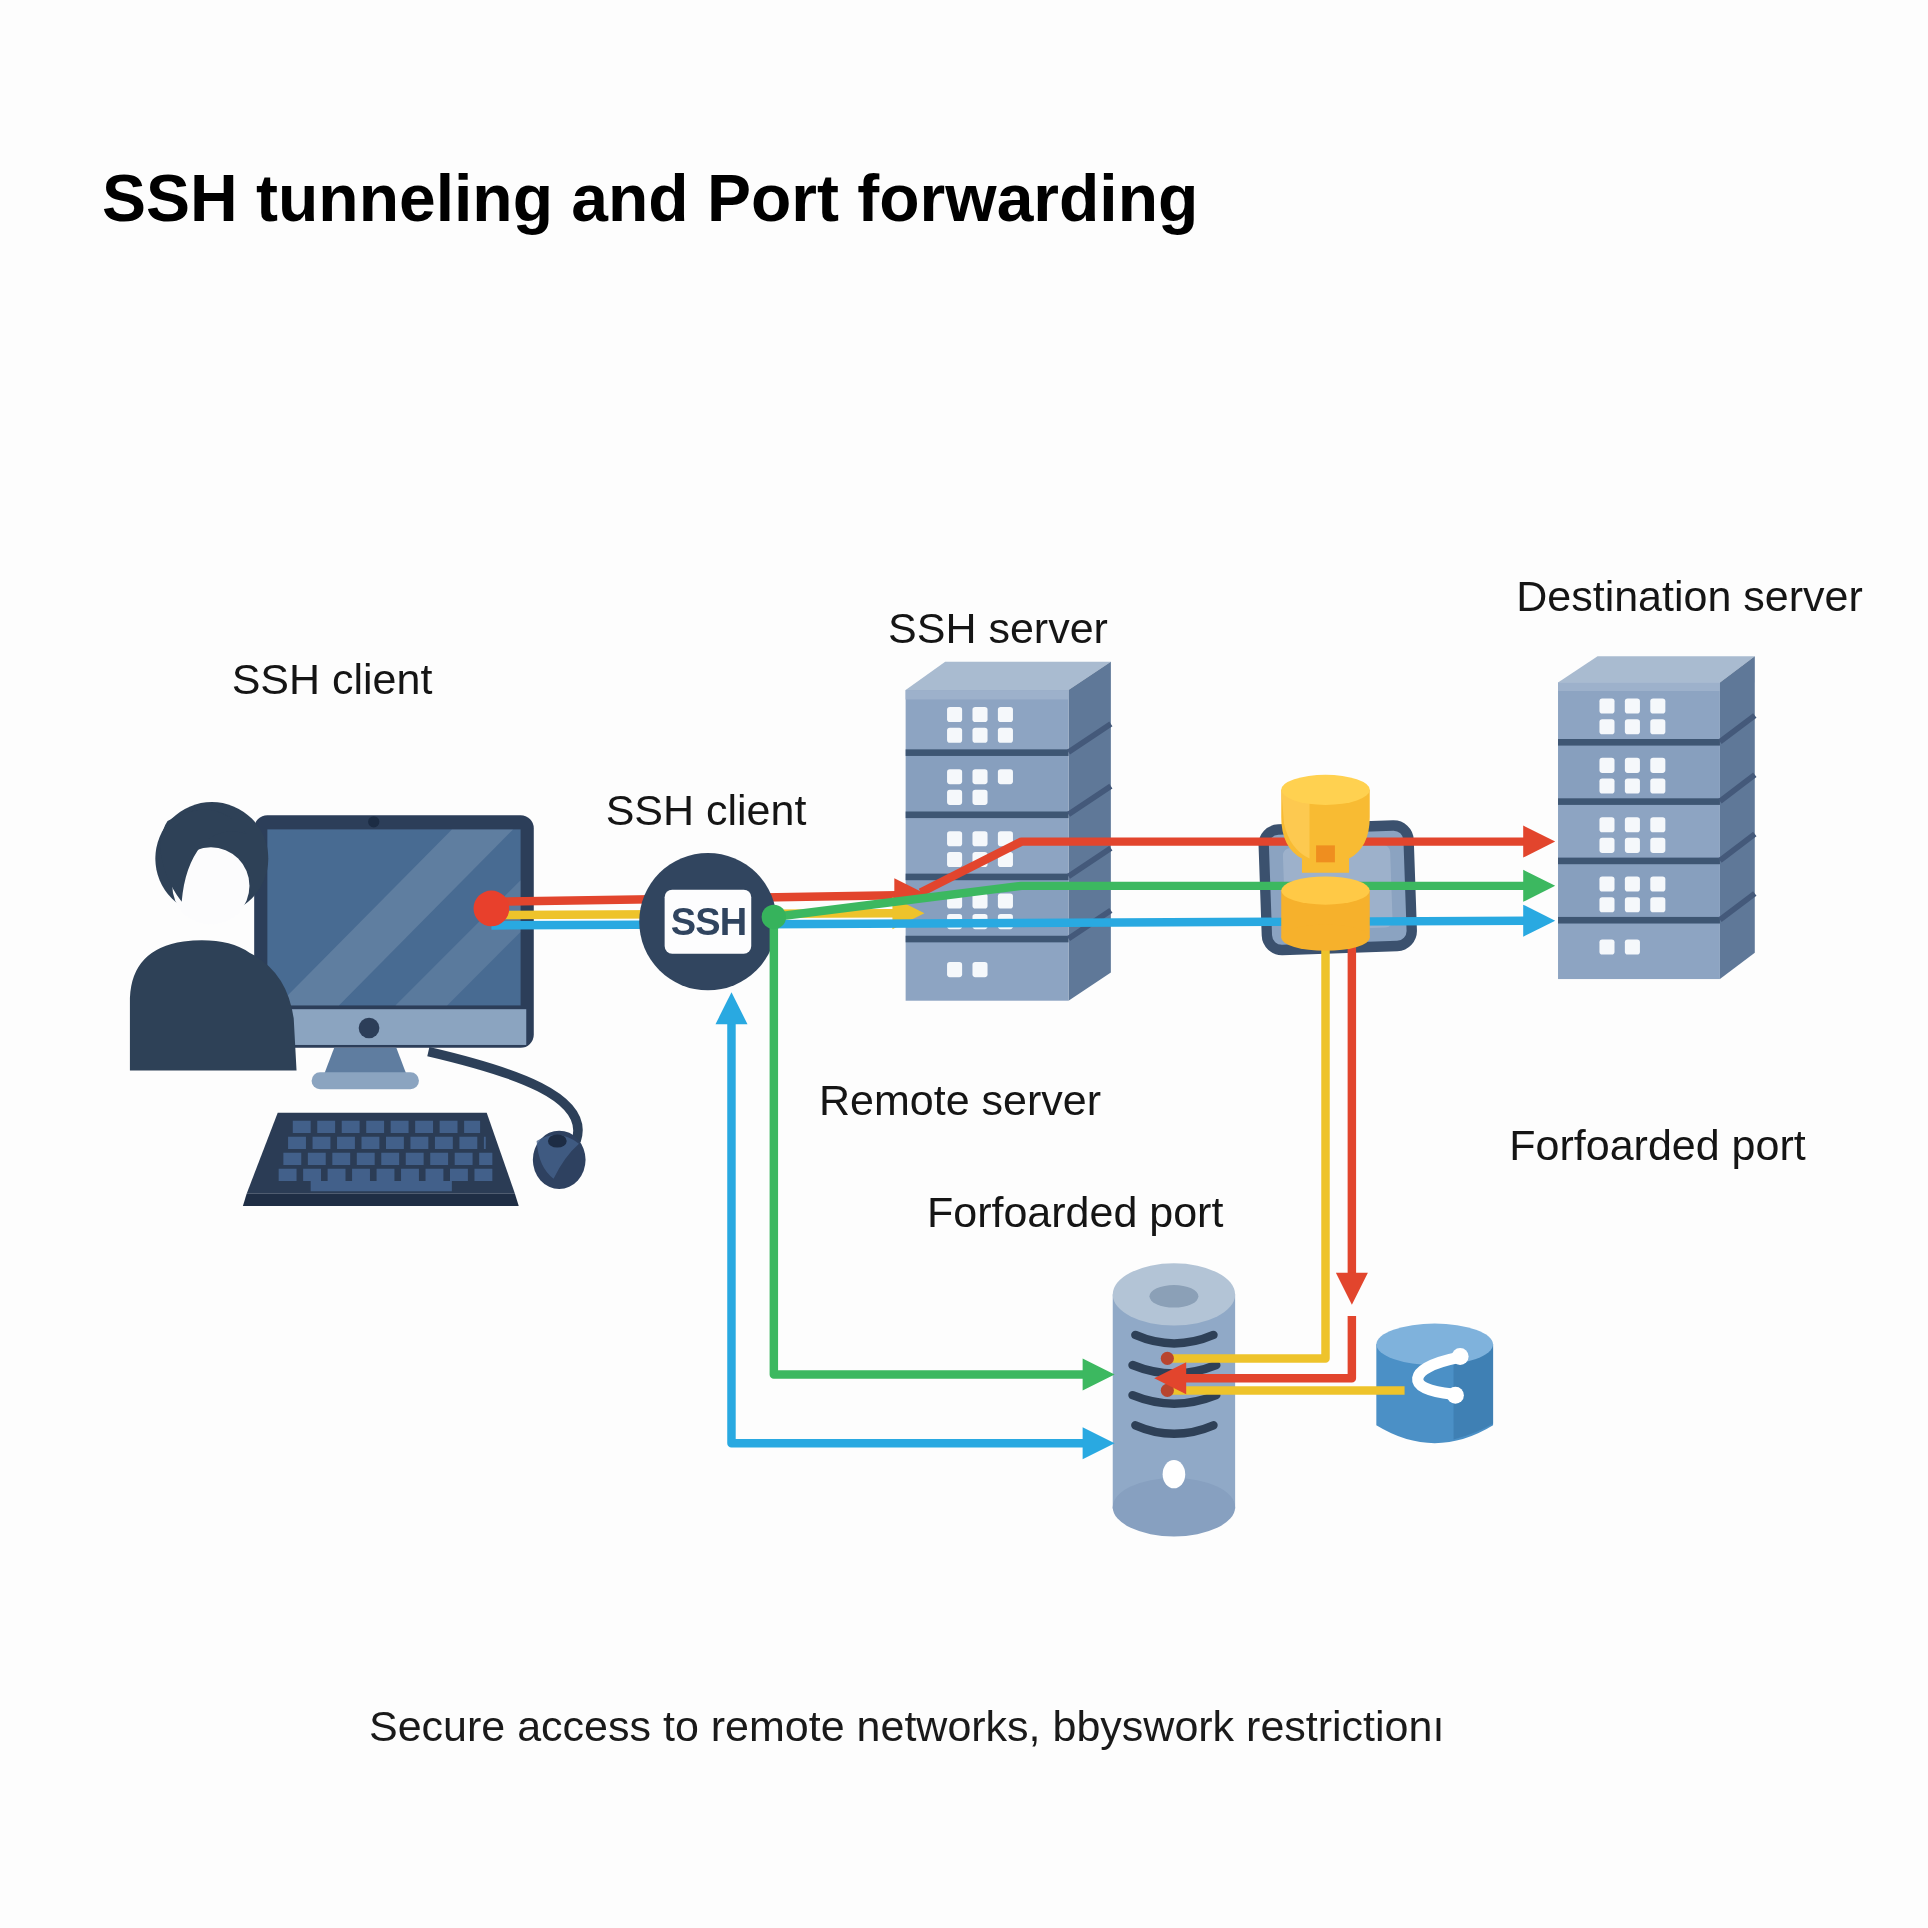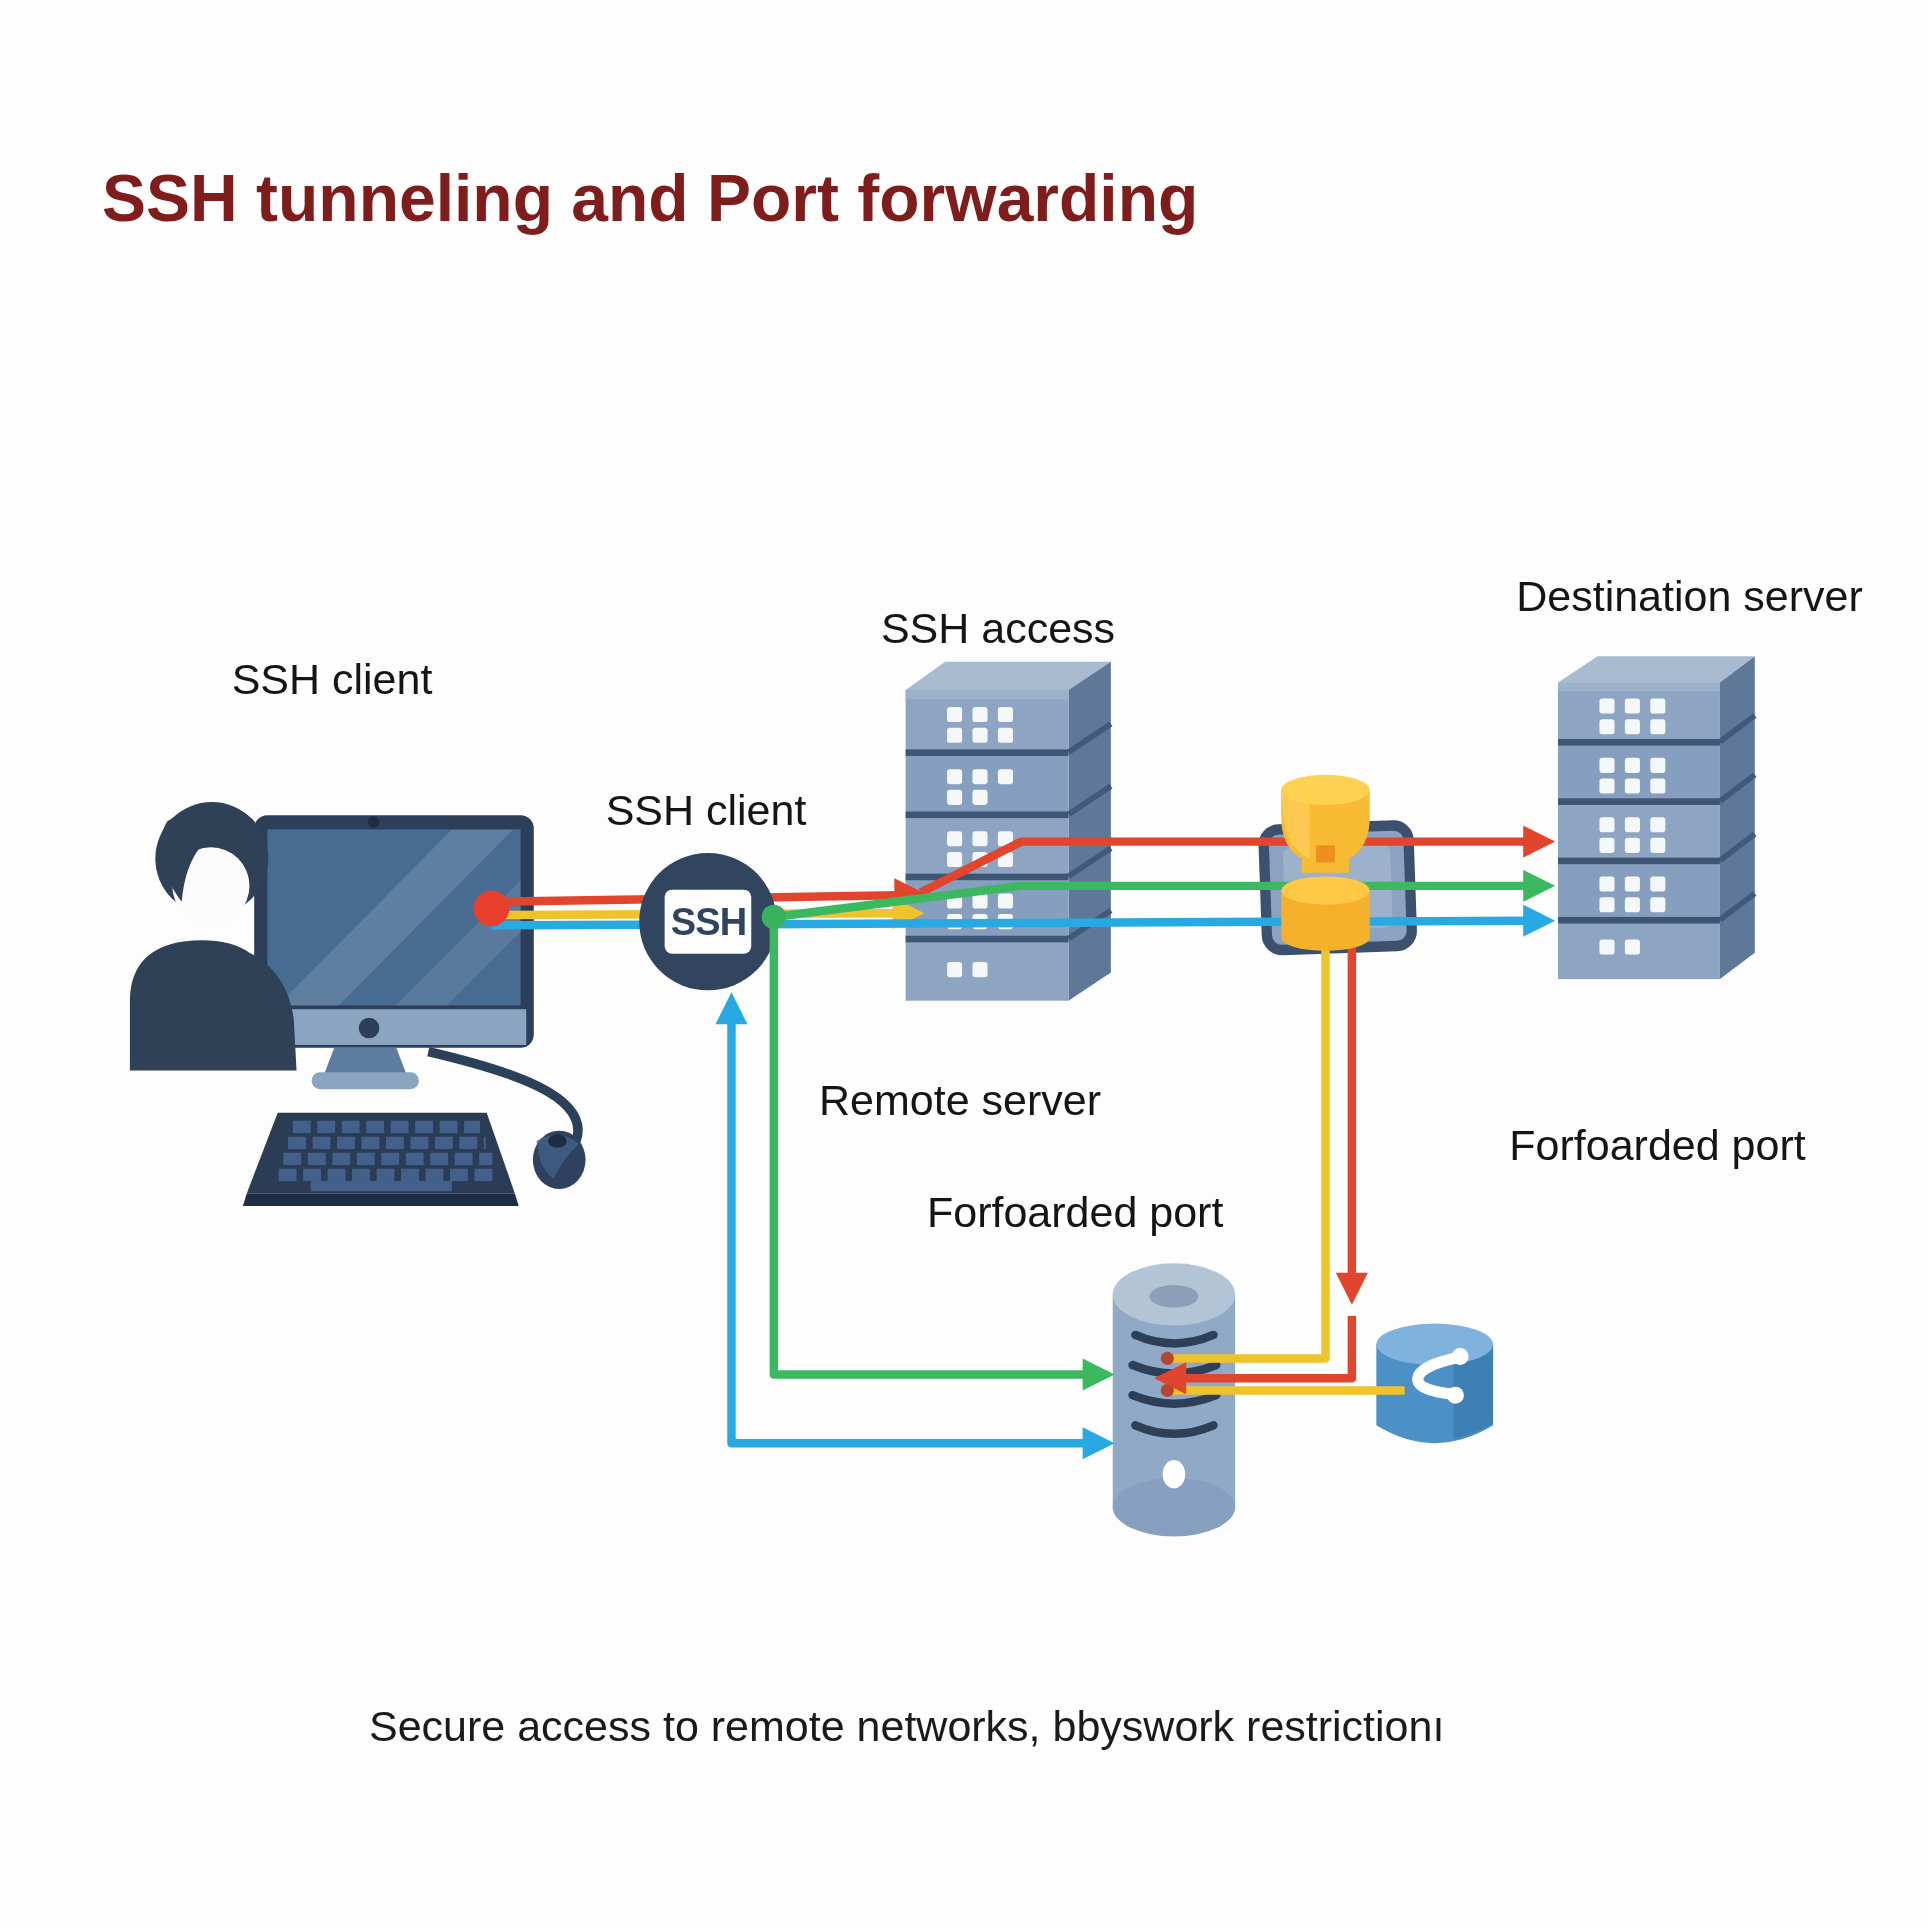--- a/index.html
+++ b/index.html
@@ -7,21 +7,21 @@
     position:relative;width:1928px;height:1928px;background:#fdfdfd;
     font-family:"Liberation Sans", sans-serif;overflow:hidden;
   }
   .stage svg{position:absolute;left:0;top:0;}
   .lbl{
     position:absolute;color:#151515;font-size:43px;line-height:1.1;
     text-align:center;white-space:nowrap;letter-spacing:0px;
   }
   .title{
     position:absolute;left:102px;top:160px;font-size:66px;font-weight:700;
-    color:#7f1d1d;letter-spacing:0px;white-space:nowrap;
+    color:#000000;letter-spacing:0px;white-space:nowrap;
   }
   .badge{
     position:absolute;left:665px;top:890px;width:87px;height:68px;
     line-height:64px;text-align:center;font-size:38px;font-weight:700;
     color:#30445f;letter-spacing:-0.9px;
   }
   .caption{
     position:absolute;left:369px;top:1672px;font-size:43px;color:#1a1a1a;
     line-height:56px;text-align:left;white-space:nowrap;margin-top:26px;
   }
@@ -243,21 +243,21 @@
     <polygon points="777,1054 760,1088 794,1088" fill="#29a9e1"></polygon>
 
     <circle cx="822" cy="974" r="13" fill="#36b35c"></circle>
     <circle cx="522" cy="965" r="19" fill="#e8402c"></circle>
   </svg>
 
   <div class="title">SSH tunneling and Port forwarding</div>
 
   <div class="lbl" style="left:158px;top:656px;width:348px;">SSH client</div>
   <div class="lbl" style="left:565px;top:787px;width:282px;">SSH client</div>
-  <div class="lbl" style="left:866px;top:605px;width:264px;">SSH access</div>
+  <div class="lbl" style="left:866px;top:605px;width:264px;">SSH server</div>
   <div class="lbl" style="left:1492px;top:573px;width:395px;">Destination server</div>
   <div class="lbl" style="left:819px;top:1077px;width:264px;">Remote server</div>
   <div class="lbl" style="left:927px;top:1189px;width:273px;">Forfoarded port</div>
   <div class="lbl" style="left:1488px;top:1122px;width:339px;">Forfoarded port</div>
 
   <div class="badge">SSH</div>
 
   <div class="caption">
     <div>Secure access to remote networks, bbyswork restrictionı</div>
   </div>

